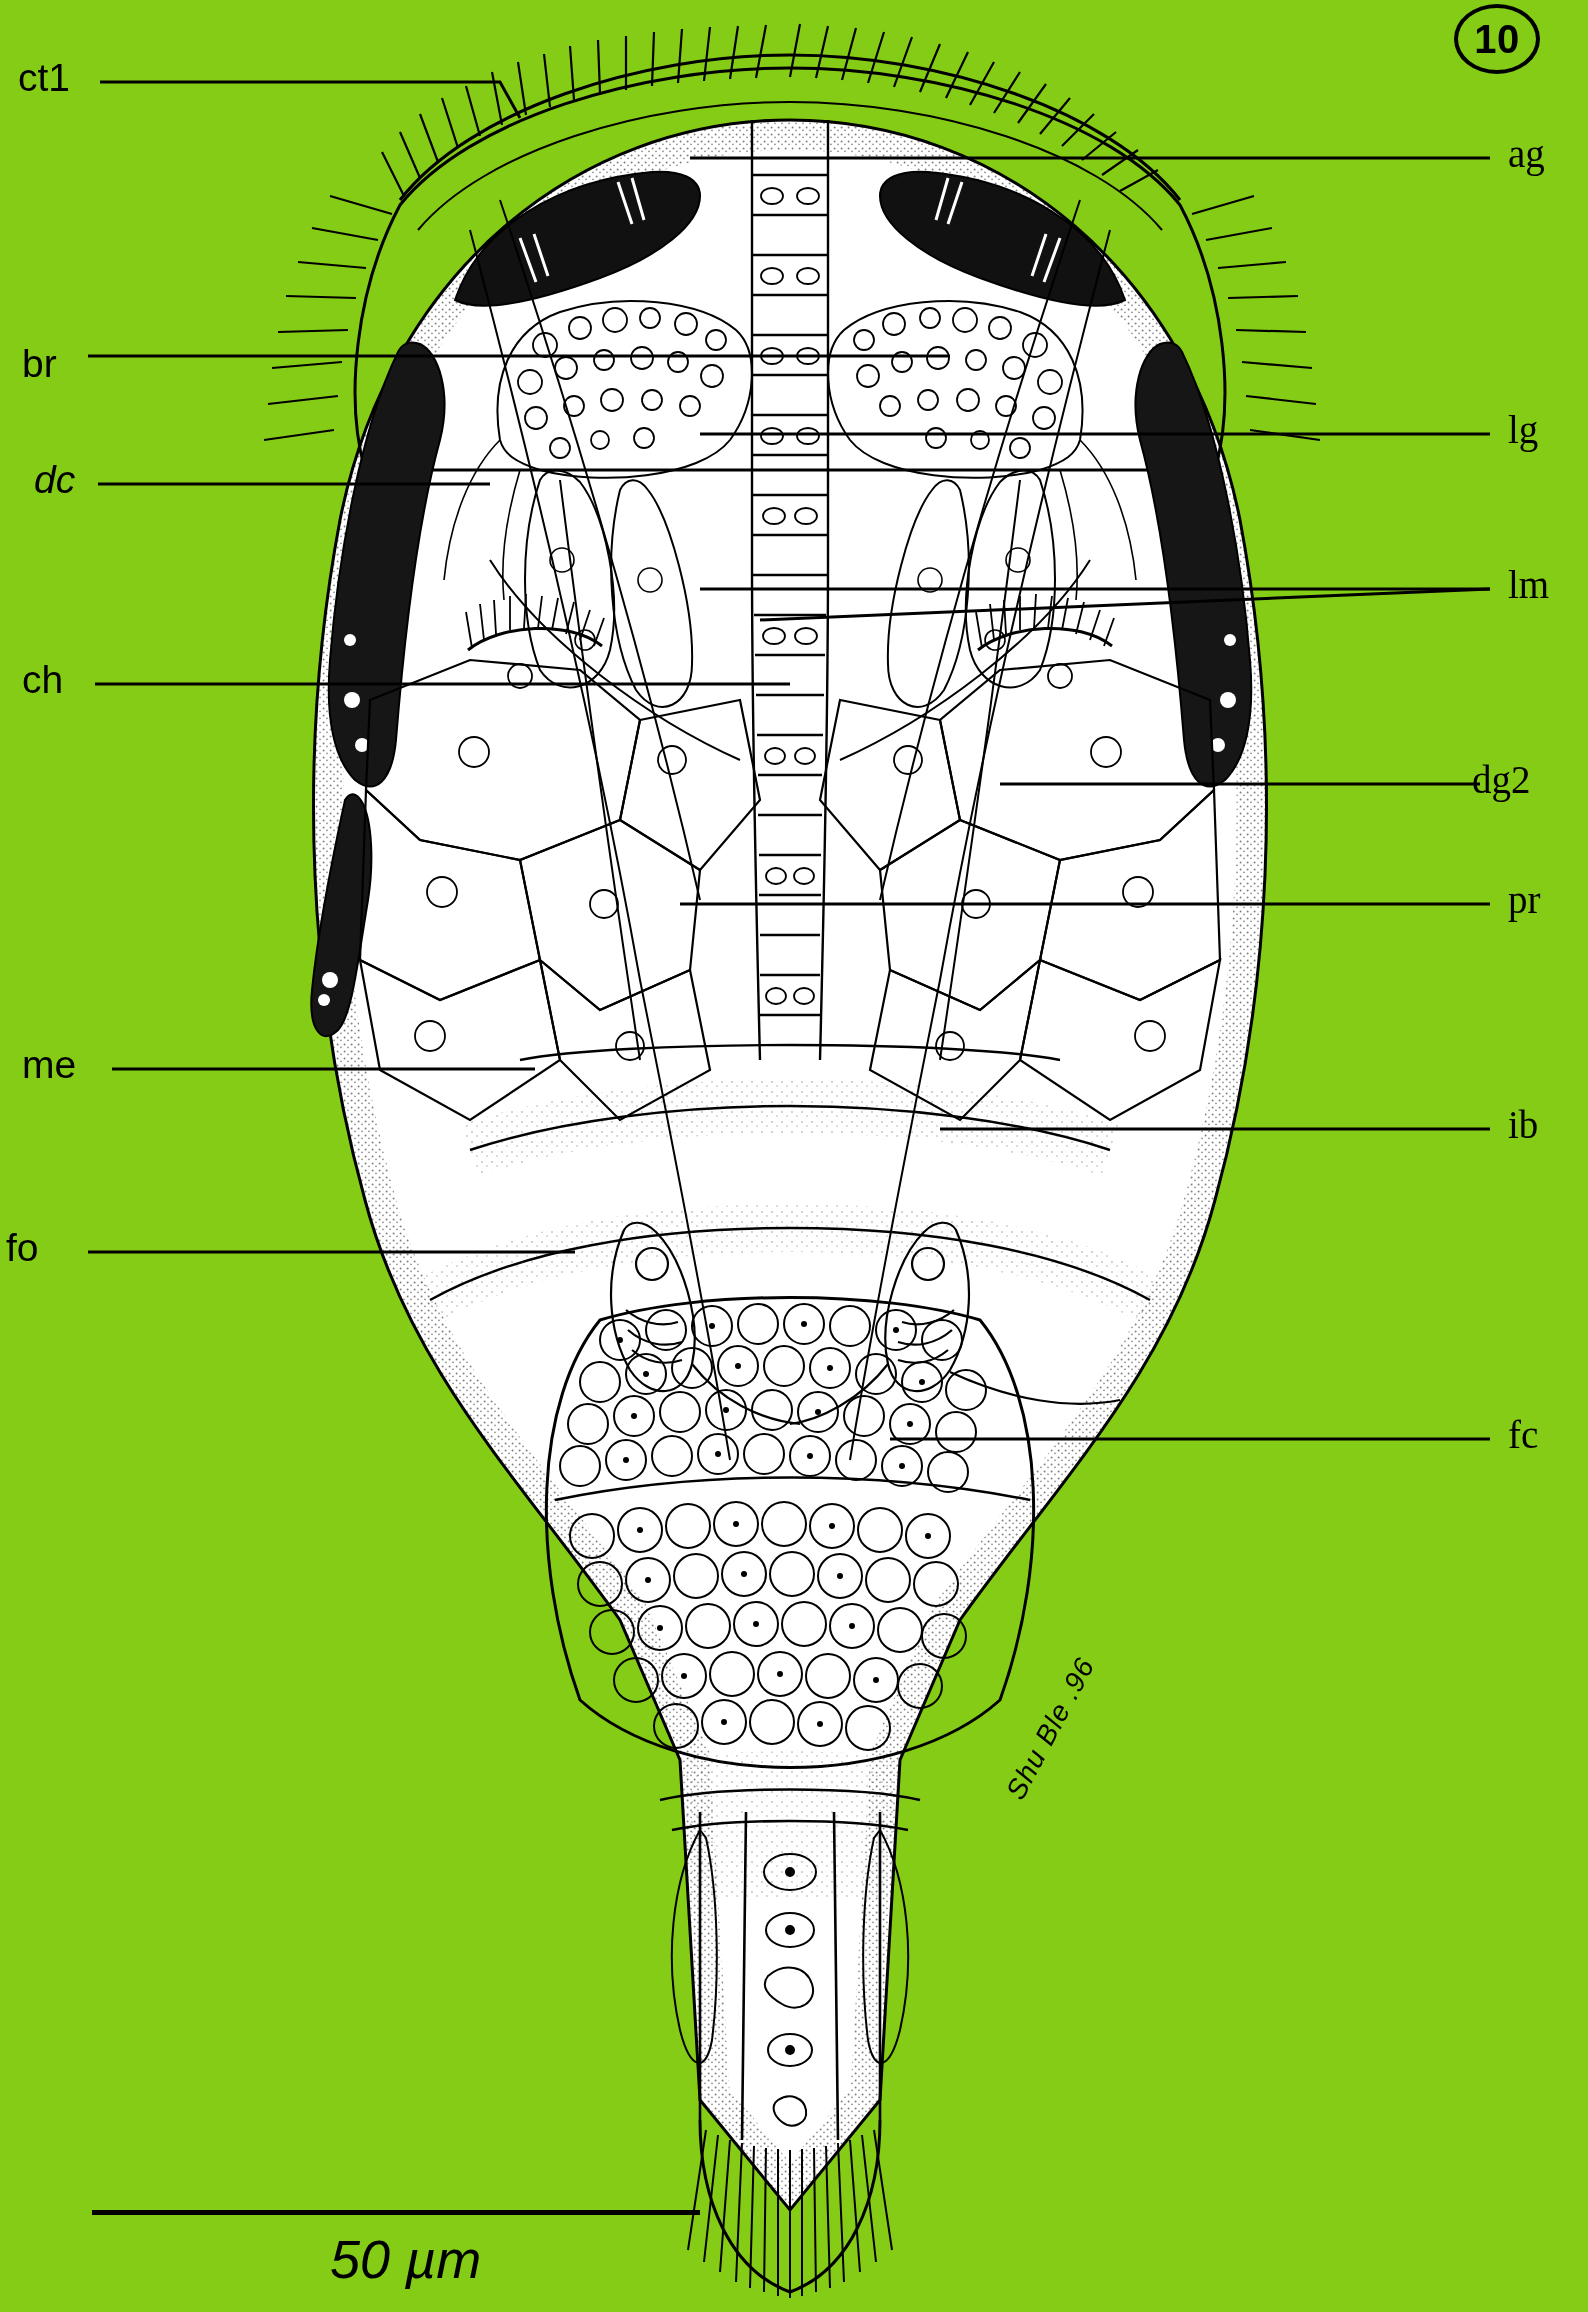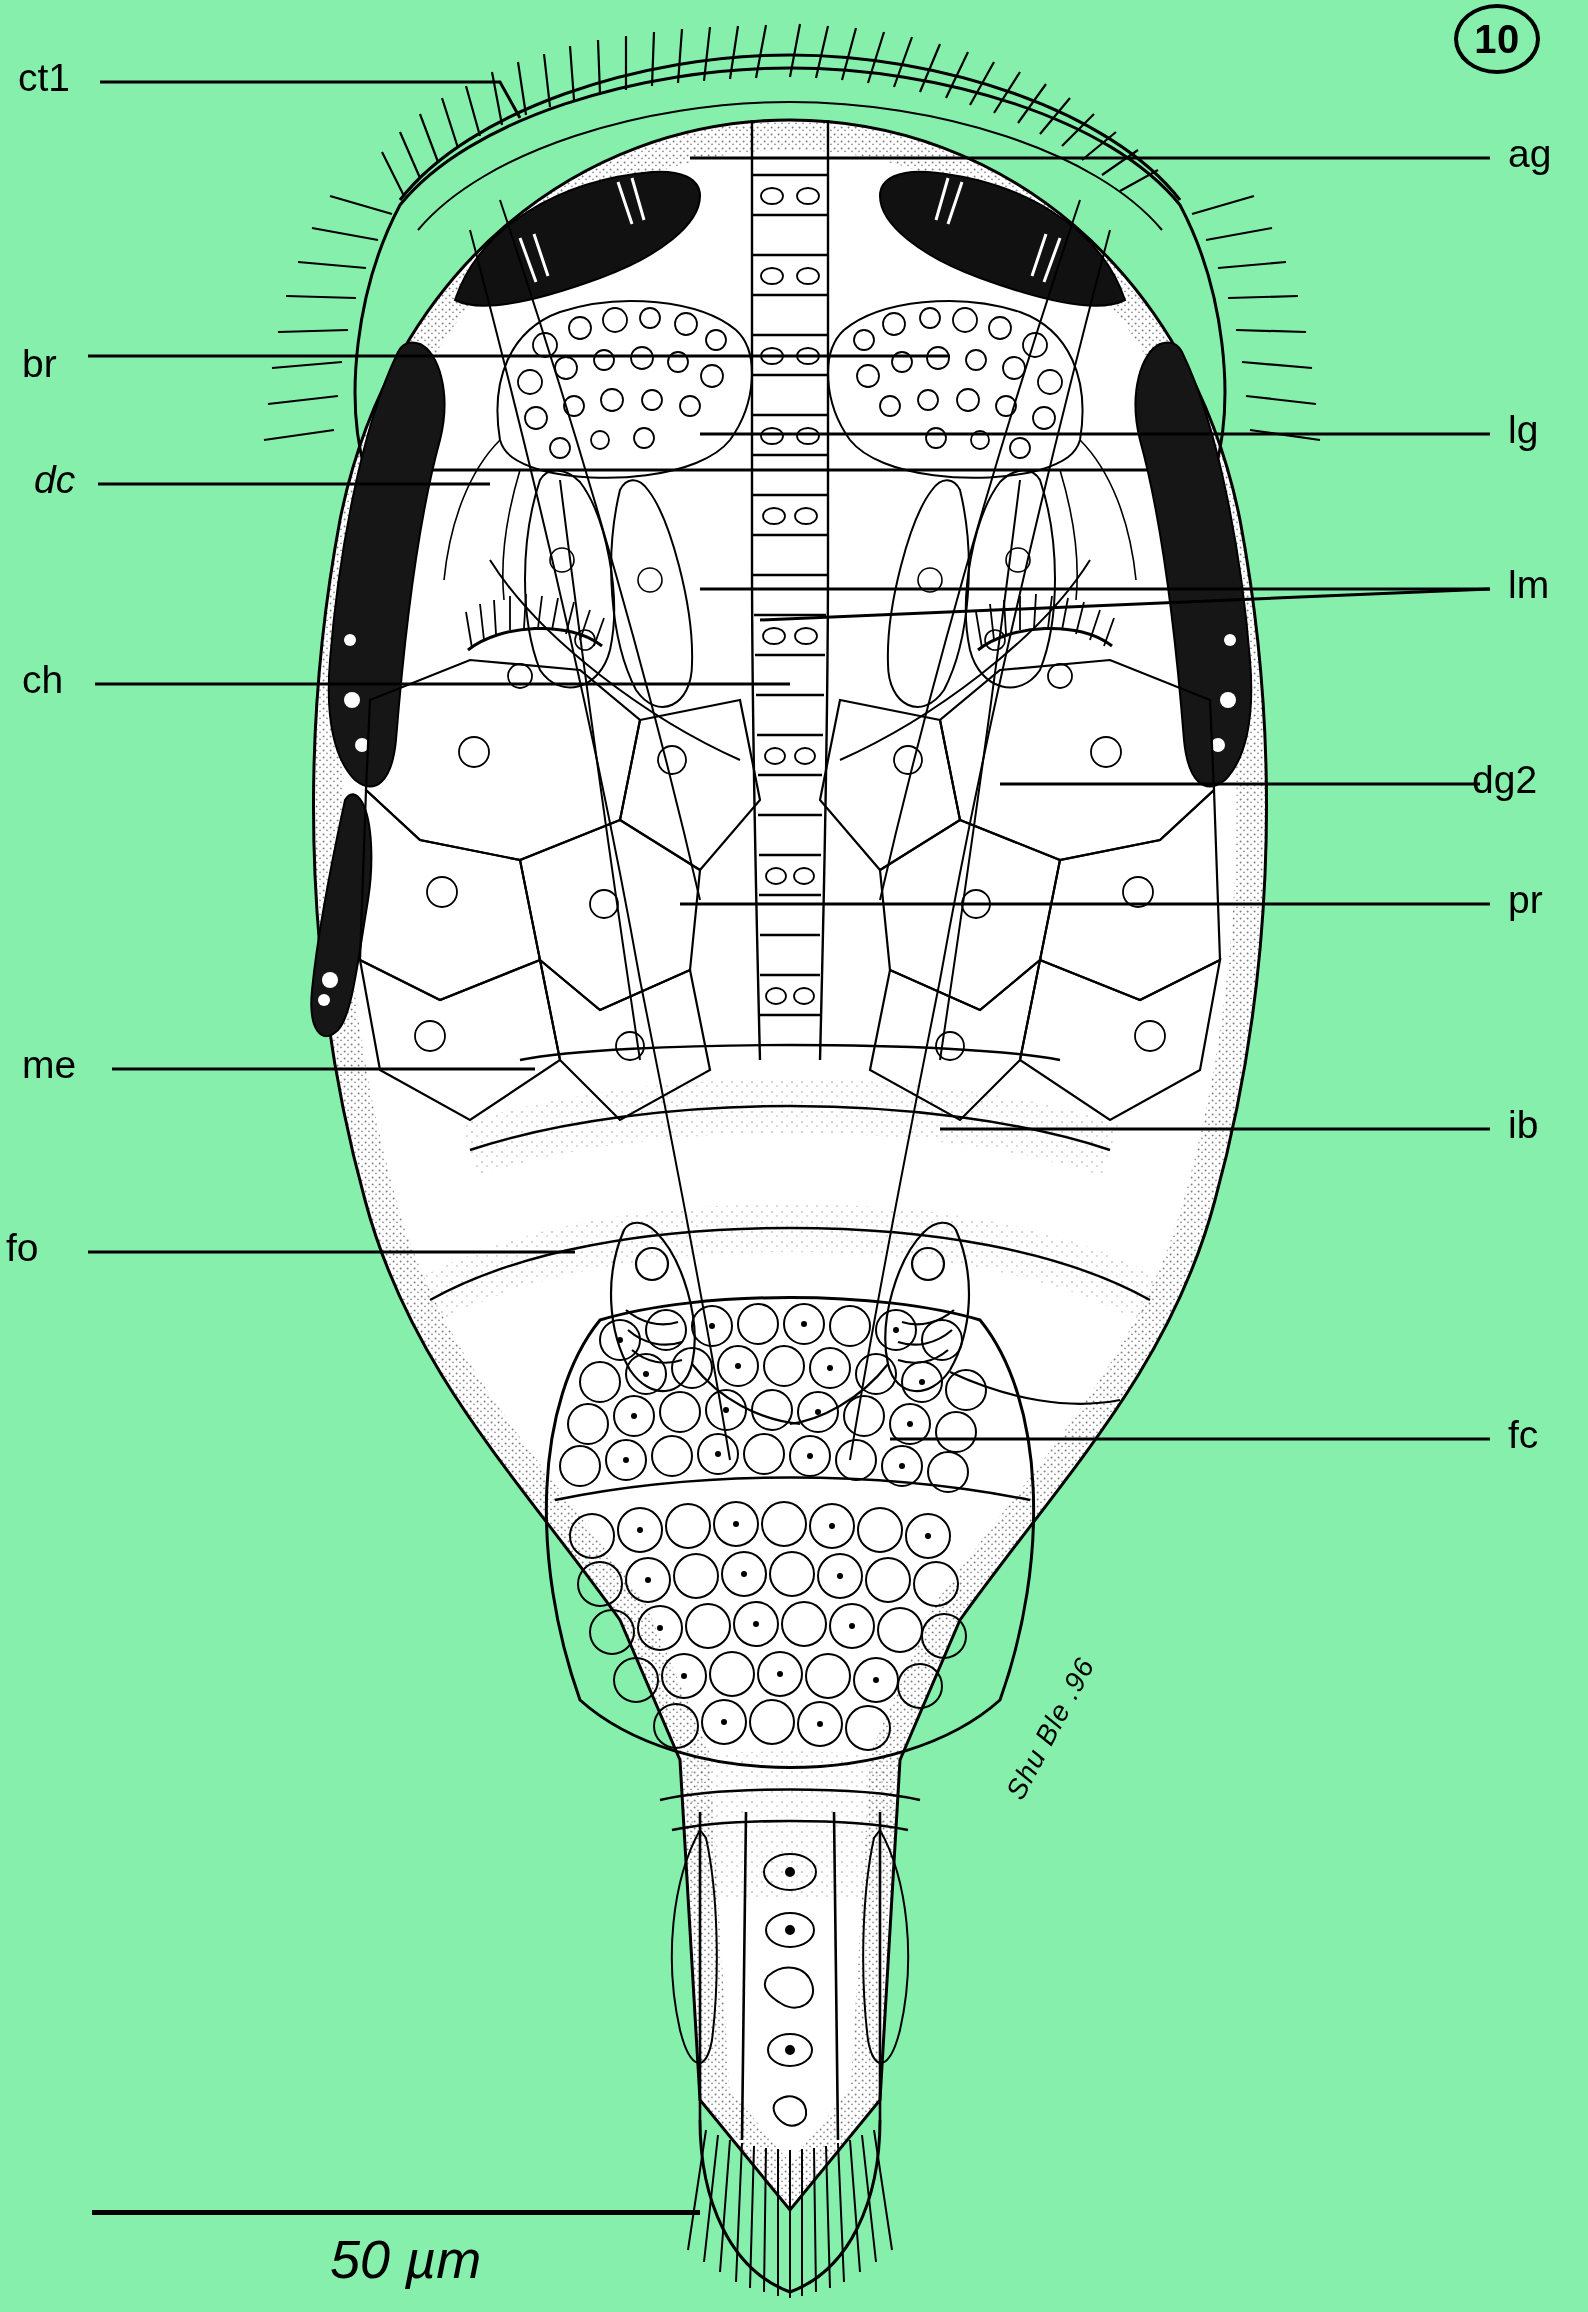--- a/index.html
+++ b/index.html
@@ -8,21 +8,21 @@
     background: #ffffff;
   }
   body {
     font-family: "Liberation Sans", sans-serif;
     color: #000000;
   }
   #page {
     position: relative;
     width: 1588px;
     height: 2312px;
-    background: #86efac;
+    background: #84cc16;
     overflow: hidden;
   }
   .fig-number {
     position: absolute;
     top: 4px;
     right: 48px;
     width: 78px;
     height: 62px;
     border: 4px solid #000;
     border-radius: 50%;
@@ -33,21 +33,21 @@
     font-weight: bold;
     letter-spacing: 0.5px;
   }
   .label {
     position: absolute;
     font-size: 39px;
     line-height: 1;
     white-space: nowrap;
   }
   .label.left { text-align: left; }
-  .label.right { text-align: left; }
+  .label.right { text-align: left; font-family: Liberation Serif, serif; }
   .scale-bar {
     position: absolute;
     left: 92px;
     top: 2210px;
     width: 608px;
     height: 0;
     border-top: 5px solid #000;
   }
   .scale-text {
     position: absolute;

